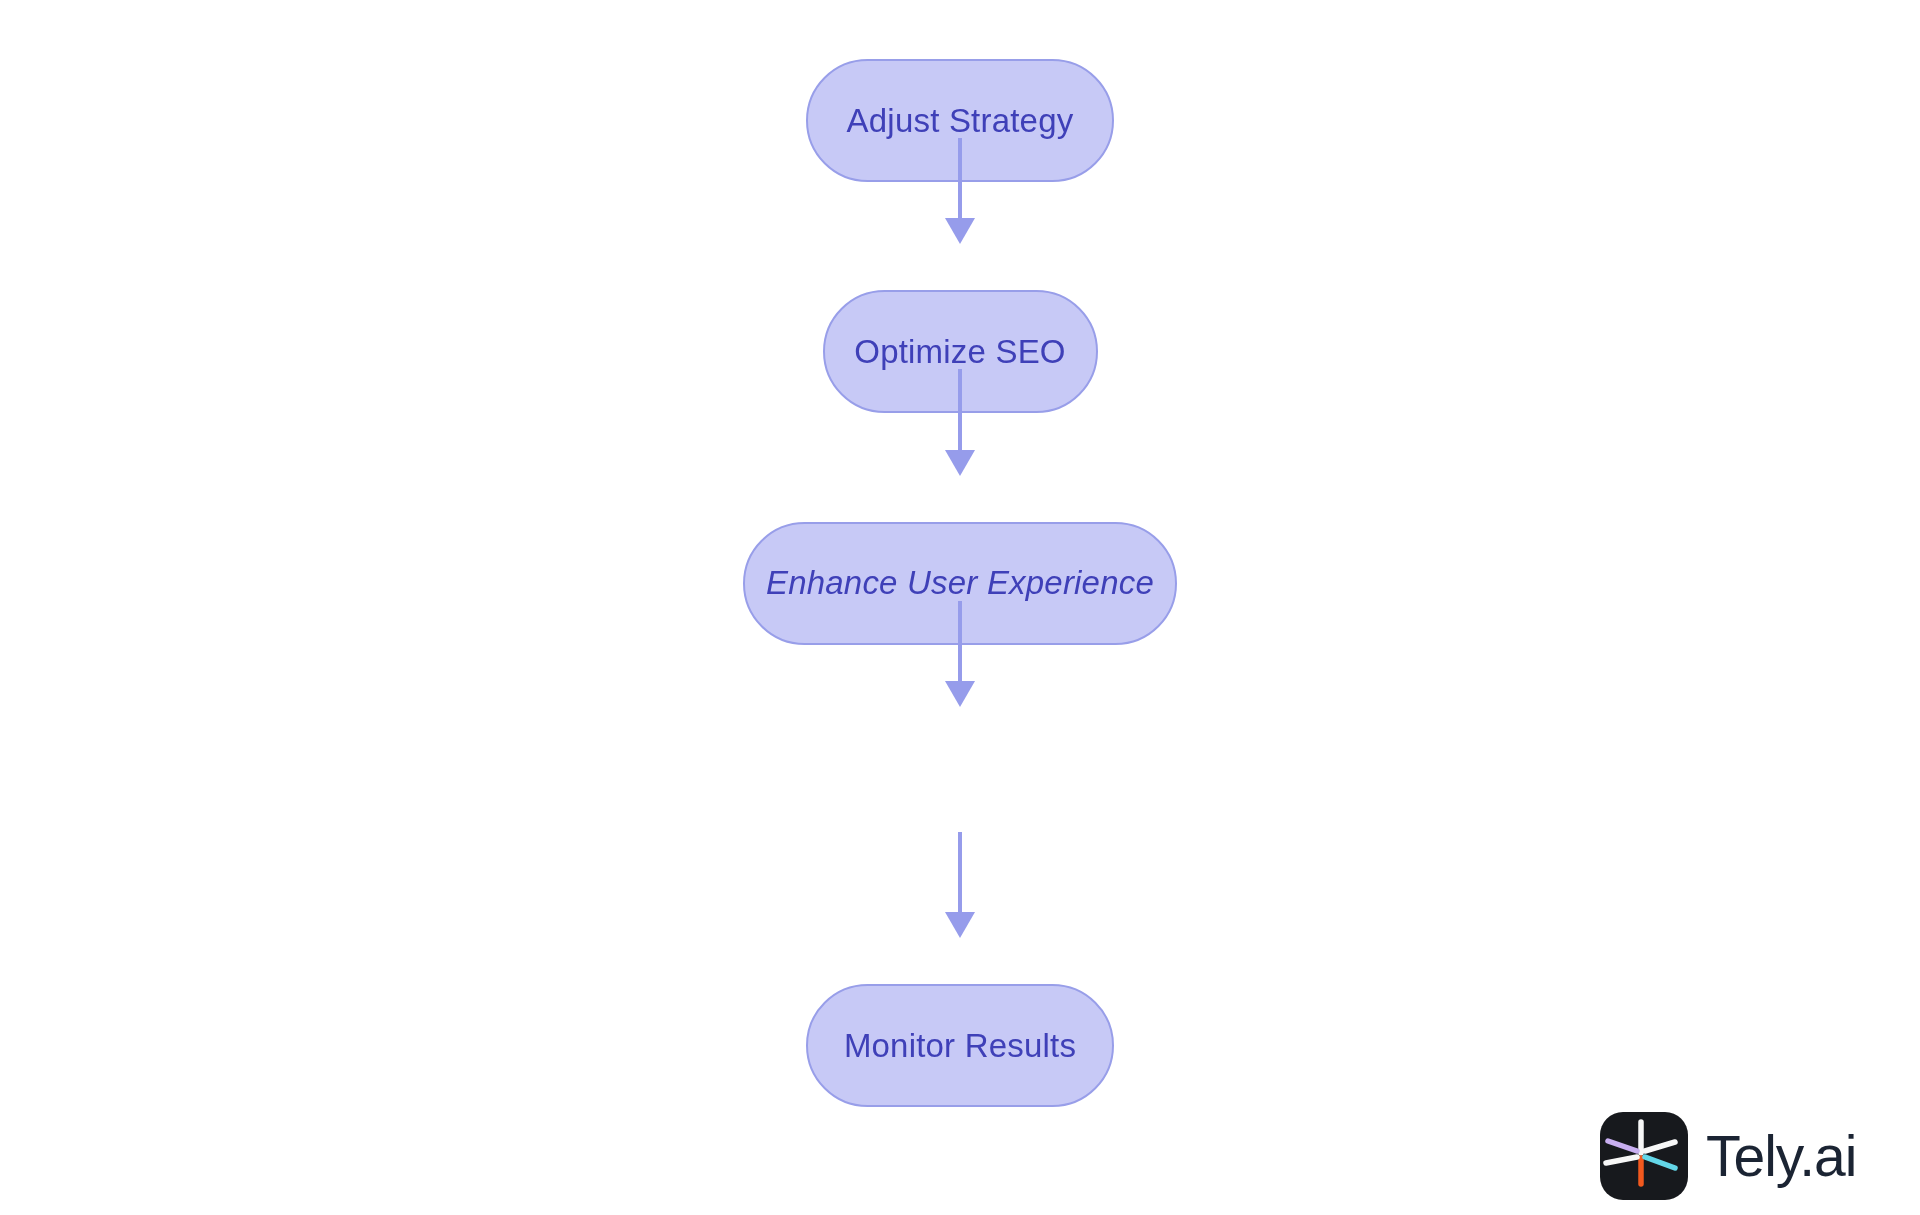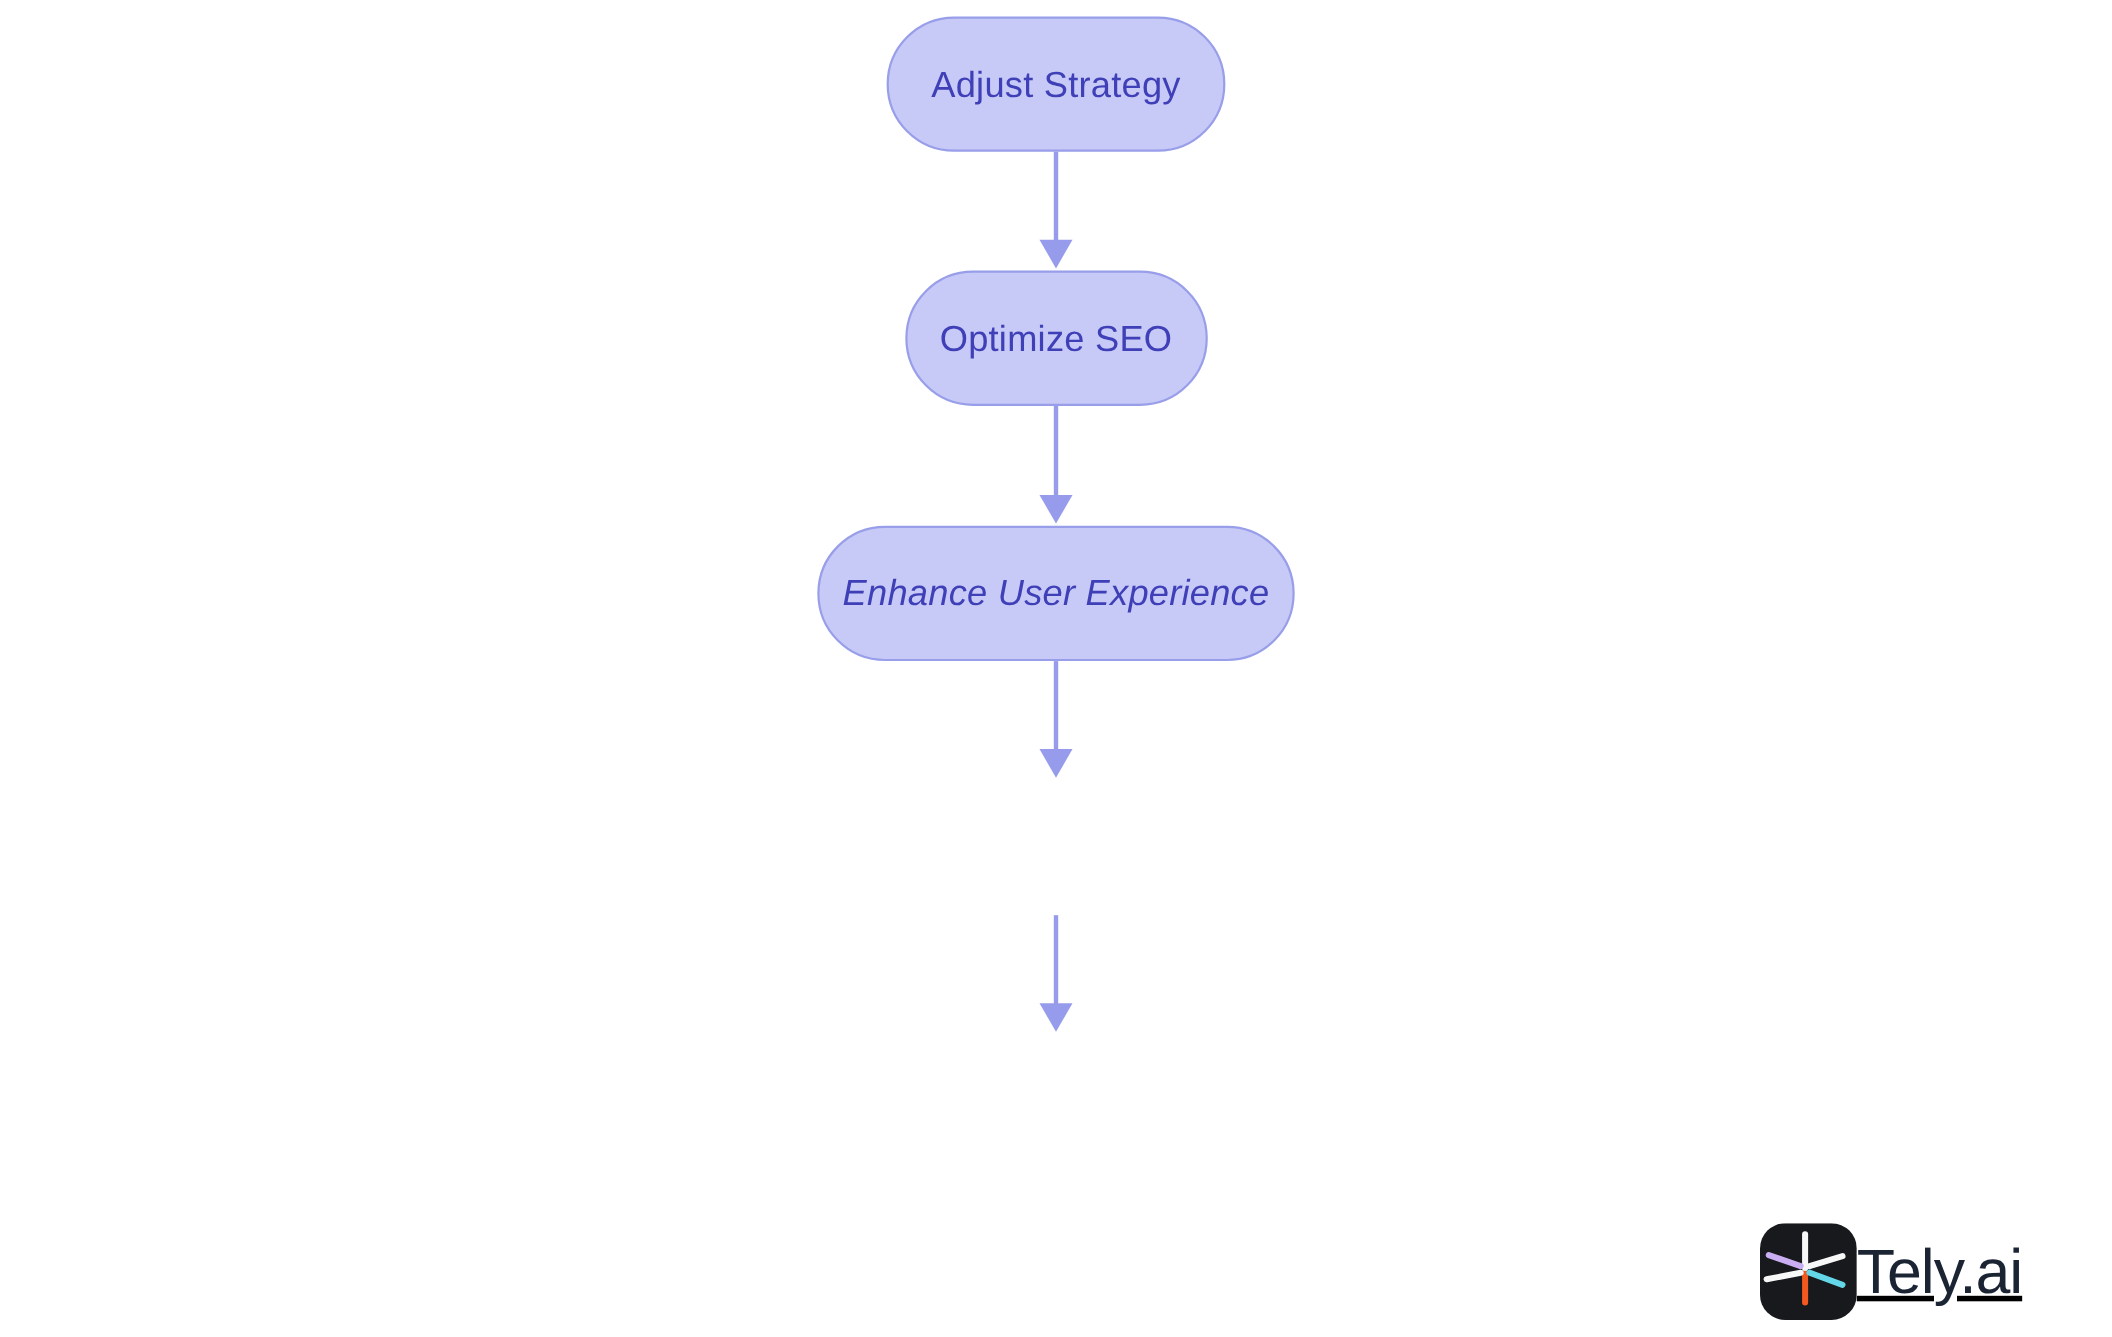--- a/index.html
+++ b/index.html
@@ -23,40 +23,41 @@
     background: var(--node-fill, #c7c9f6);
     border: 2px solid var(--node-border, #989ee9);
     border-radius: 62px;
     color: var(--node-text, #3f40b8);
     display: flex;
     align-items: center;
     justify-content: center;
     font-size: 33px;
     letter-spacing: 0.2px;
     white-space: nowrap;
+    margin-top: 44px;
   }
   .arrow-line {
     position: absolute;
     width: 4px;
     background: var(--arrow, #969ceb);
   }
   .arrow-head {
     position: absolute;
     width: 0; height: 0;
     border-left: 15px solid transparent;
     border-right: 15px solid transparent;
     border-top: 26px solid var(--arrow, #969ceb);
   }
   .logo {
     position: absolute;
     left: 1600px;
     top: 1112px;
     display: flex;
     align-items: center;
-    text-decoration: underline;
+    gap: 18px;
   }
   .logo-badge {
     width: 88px;
     height: 88px;
     display: block;
   }
   .logo-text {
     font-size: 57px;
     font-weight: 500;
     color: var(--brand-text, #1b2433);
@@ -70,20 +71,23 @@
 <div class="flowchart">
     <div class="node" style="left: 806px; top: 15px; width: 308px; height: 123px;">
       <span>Adjust Strategy</span>
     </div>
     <div class="node" style="left: 822.5px; top: 246.25px; width: 275px; height: 123px;">
       <span>Optimize SEO</span>
     </div>
     <div class="node" style="left: 743px; top: 477.5px; width: 434px; height: 123px; font-style: italic;">
       <span>Enhance User Experience</span>
     </div>
+    <div class="node" style="left: 806px; top: 940px; width: 308px; height: 123px;">
+      <span>Monitor Results</span>
+    </div>
     <div class="arrow-line" style="left: 958px; top: 138px; height: 81.25px;"></div>
     <div class="arrow-head" style="left: 945px; top: 218.25px;"></div>
     <div class="arrow-line" style="left: 958px; top: 369.25px; height: 81.25px;"></div>
     <div class="arrow-head" style="left: 945px; top: 449.5px;"></div>
     <div class="arrow-line" style="left: 958px; top: 600.5px; height: 81.25px;"></div>
     <div class="arrow-head" style="left: 945px; top: 680.75px;"></div>
     <div class="arrow-line" style="left: 958px; top: 831.75px; height: 81.25px;"></div>
     <div class="arrow-head" style="left: 945px; top: 912px;"></div>
   </div>
 

